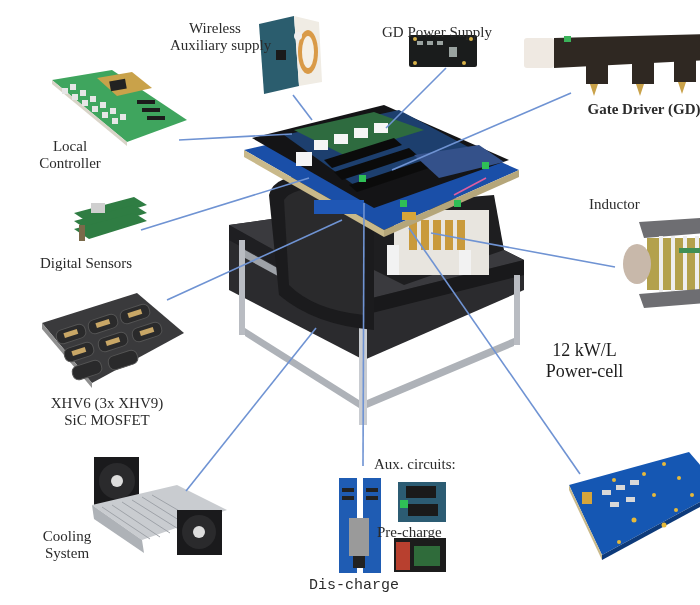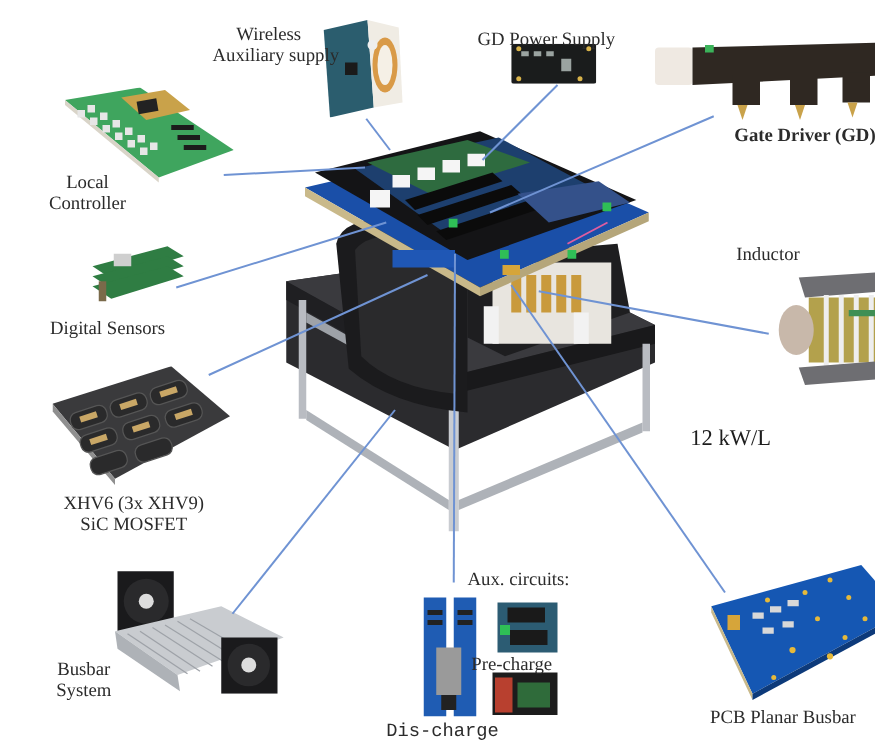--- a/index.html
+++ b/index.html
@@ -290,38 +290,36 @@
   <div class="lbl" style="left:555px;top:196px;">
     <div>Inductor</div>
   </div>
 
   <div class="lbl" style="left:8px;top:395px;width:130px;">
     <div>XHV6 (3x XHV9)</div>
     <div>SiC MOSFET</div>
   </div>
 
   <div class="lbl" style="left:4px;top:528px;width:58px;">
-    <div>Busbar</div>
+    <div>Cooling</div>
     <div>System</div>
   </div>
 
   <div class="lbl" style="left:340px;top:456px;">
     <div>Aux. circuits:</div>
   </div>
   <div class="lbl" style="left:343px;top:524px;">
     <div>Pre-charge</div>
   </div>
   <div class="lbl" style="left:275px;top:577px;font-family:Liberation Mono, monospace;">
     <div>Dis-charge</div>
   </div>
   <div class="lbl" style="left:362px;top:610px;">
     <div>Mini-UPS</div>
   </div>
 
-  <div class="lbl" style="left:534px;top:566px;">
-    <div>PCB Planar Busbar</div>
-  </div>
 
   <div class="lbl big" style="left:488px;top:340px;width:125px;">
     <div>12 kW/L</div>
+    <div>Power-cell</div>
   </div>
 
 </div>
 
 </body></html>

